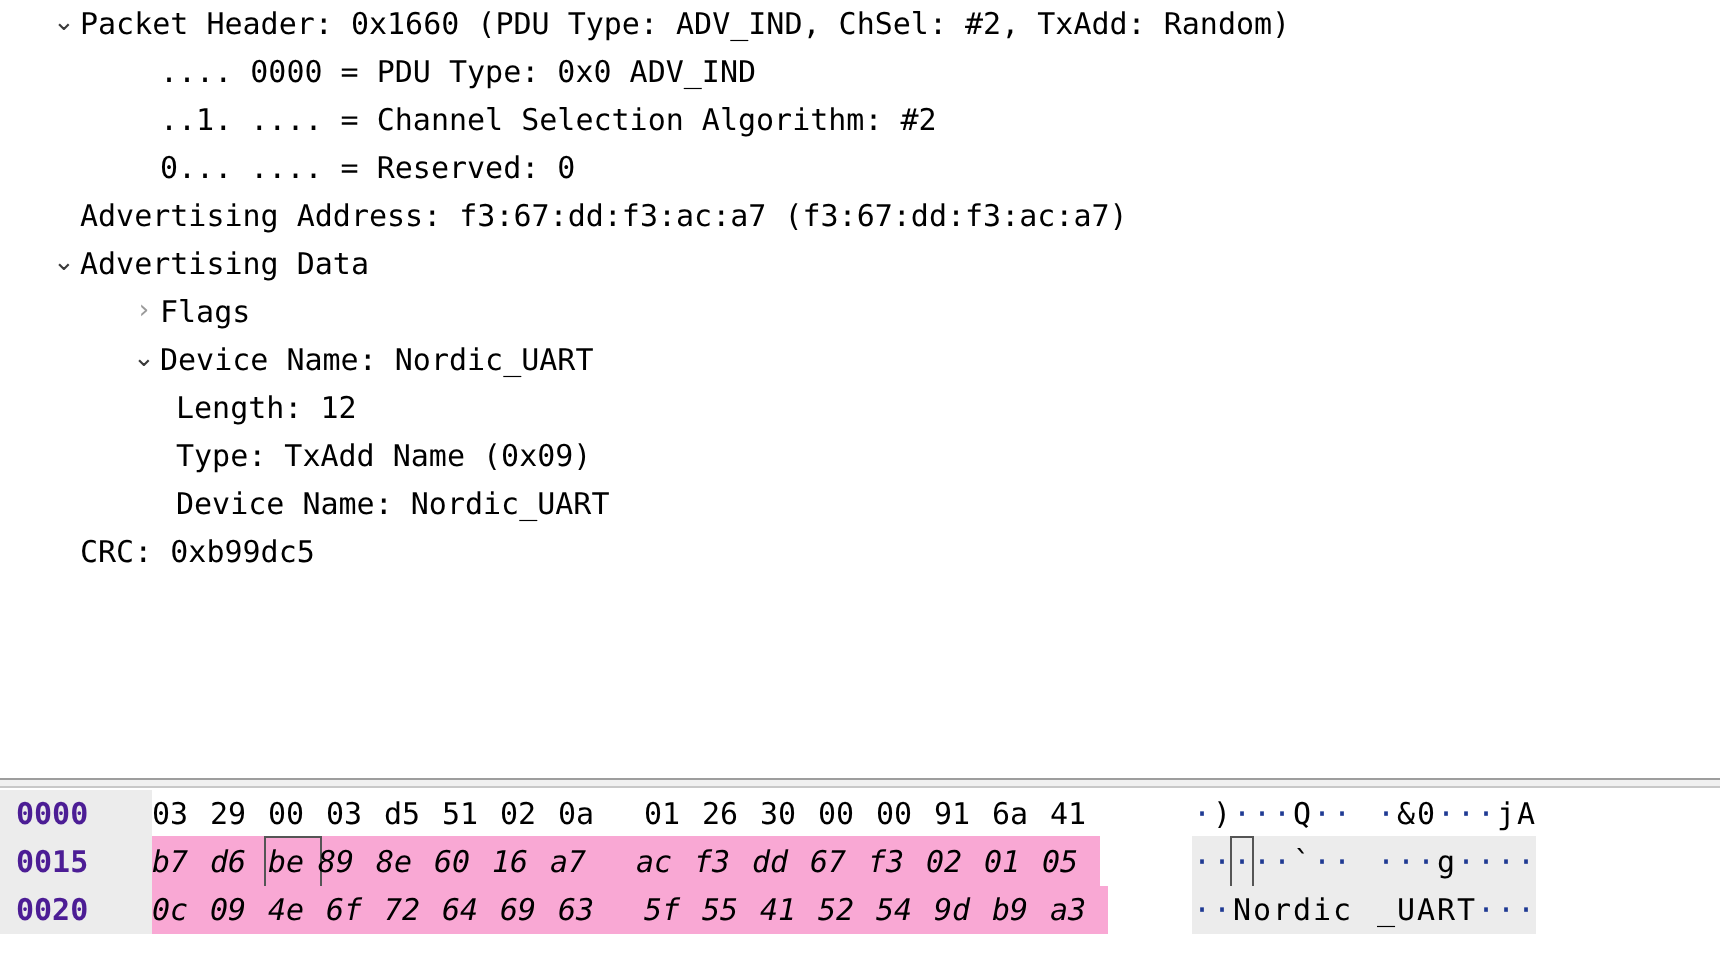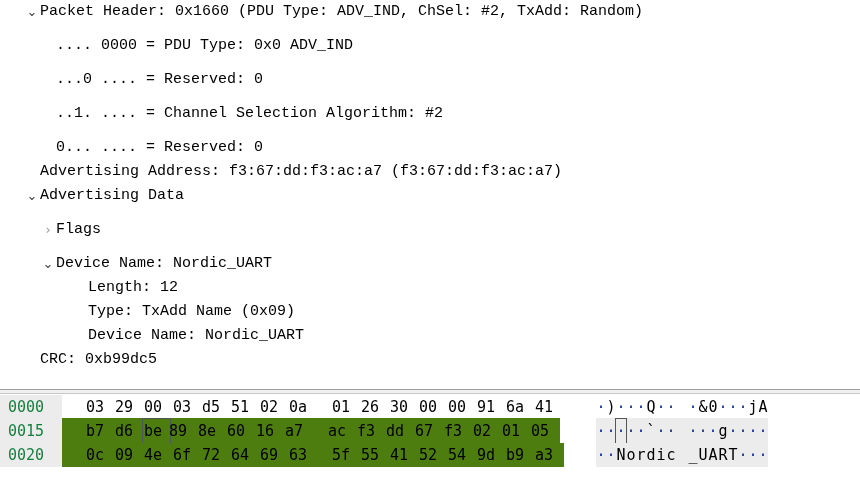--- a/index.html
+++ b/index.html
@@ -37,25 +37,25 @@
     display: inline-block;
     width: 16px;
     min-width: 16px;
     text-align: center;
     font-size: 13px;
     color: #3a3a3a;
     font-family: "DejaVu Sans", sans-serif;
   }
   .twisty.collapsed { color: #9a9a9a; }
   .twisty.none { color: transparent; }
-  .row-label { display: inline-block; font-family: Liberation Mono, monospace; }
+  .row-label { display: inline-block; }
 
   
   .ind0 { padding-left: 24px; }
-  .ind1 { padding-left: 40px; margin-top: 10px; }
+  .ind1 { padding-left: 64px; }
   .ind2 { padding-left: 72px; align-items: center; }
 
   
   #pane-divider {
     position: absolute;
     left: 0; top: 389px;
     width: 860px; height: 5px;
     background: #f0f0f0;
     border-top: 1px solid #9d9d9d;
     border-bottom: 1px solid #c8c8c8;
@@ -72,31 +72,32 @@
   }
   .hex-row {
     height: 24px;
     line-height: 24px;
     white-space: nowrap;
     display: flex;
     align-items: center;
   }
   .hex-offset {
     display: inline-block;
-    width: 62px;
+    width: 76px;
     padding-left: 8px;
-    color: #15803d;
+    color: #4c1d95;
     background: #ececec;
+    font-weight: bold;
   }
   .hex-bytes {
     display: inline-block;
-    padding-left: 24px;
+    padding-left: 0;
     color: #000000;
   }
-  .hex-bytes.hl { background: #4d7c0f; }
+  .hex-bytes.hl { background: #f9a8d4; font-style: italic; }
   .byte {
     display: inline-block;
     width: 29px;
     text-align: left;
   }
   .byte.gap { margin-left: 14px; }
   .byte.boxed {
     border: 1px solid #555555;
     width: 29px;
     padding: 0 1px;
@@ -134,24 +135,20 @@
       <div class="tree-row ind0">
         <span class="twisty expanded">⌄</span>
         <span class="row-label">Packet Header: 0x1660 (PDU Type: ADV_IND, ChSel: #2, TxAdd: Random)</span>
       </div>
       <div class="tree-row ind1">
         <span class="twisty none"></span>
         <span class="row-label">.... 0000 = PDU Type: 0x0 ADV_IND</span>
       </div>
       <div class="tree-row ind1">
         <span class="twisty none"></span>
-        <span class="row-label">...0 .... = Reserved: 0</span>
-      </div>
-      <div class="tree-row ind1">
-        <span class="twisty none"></span>
         <span class="row-label">..1. .... = Channel Selection Algorithm: #2</span>
       </div>
       <div class="tree-row ind1">
         <span class="twisty none"></span>
         <span class="row-label">0... .... = Reserved: 0</span>
       </div>
       <div class="tree-row ind0">
         <span class="twisty none"></span>
         <span class="row-label">Advertising Address: f3:67:dd:f3:ac:a7 (f3:67:dd:f3:ac:a7)</span>
       </div>

